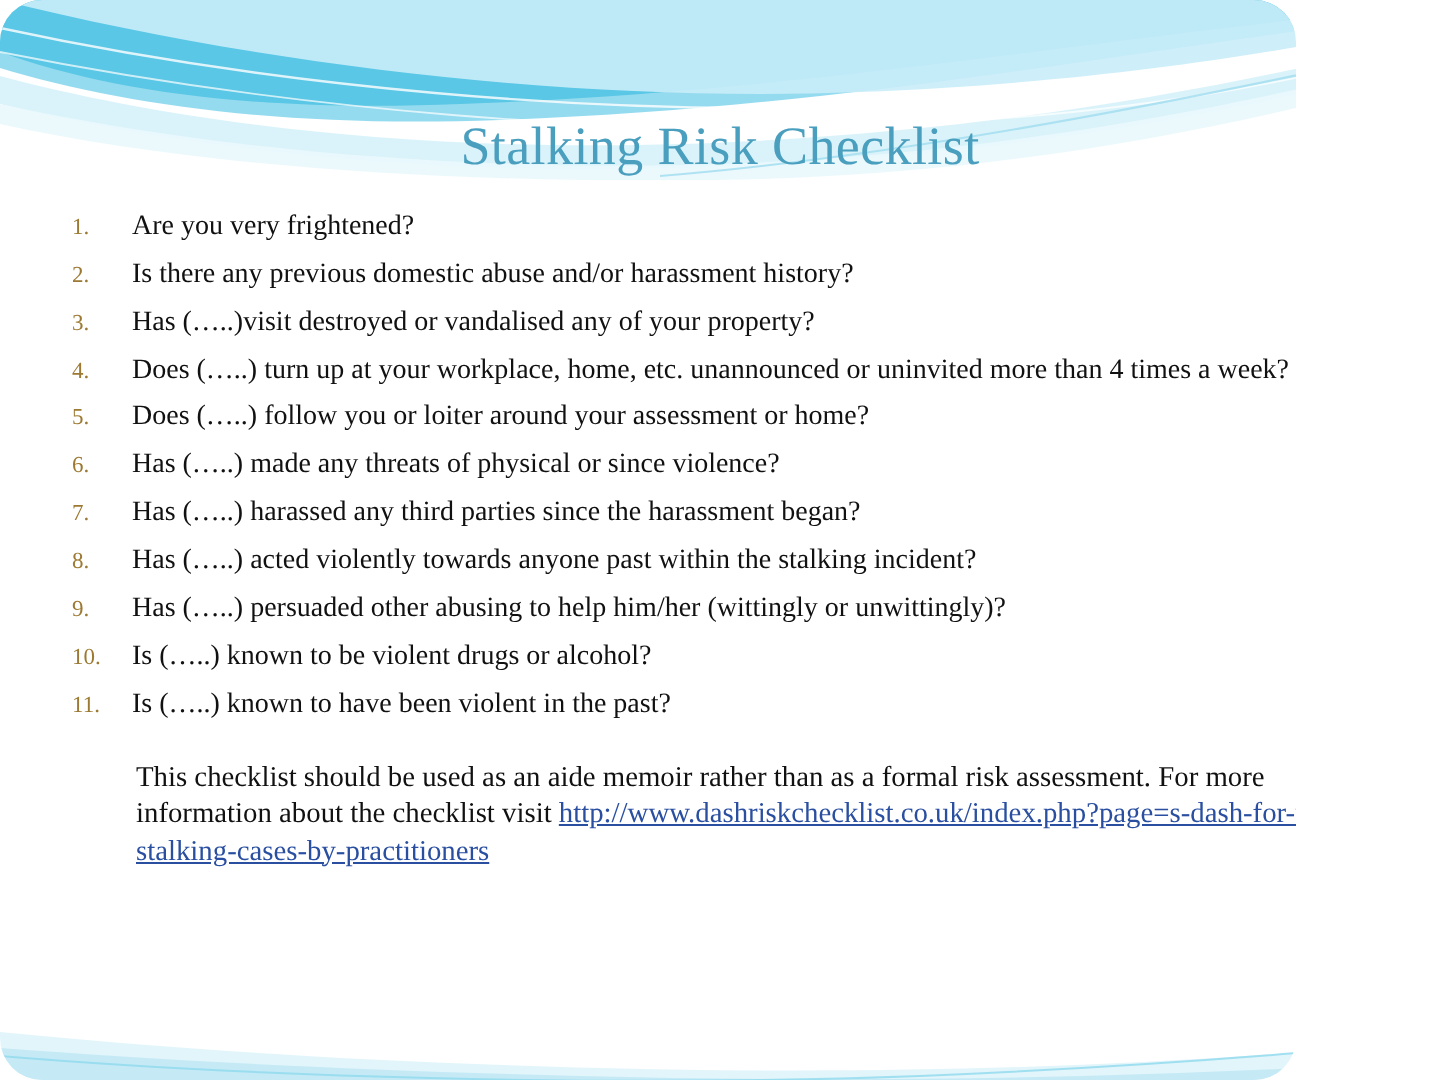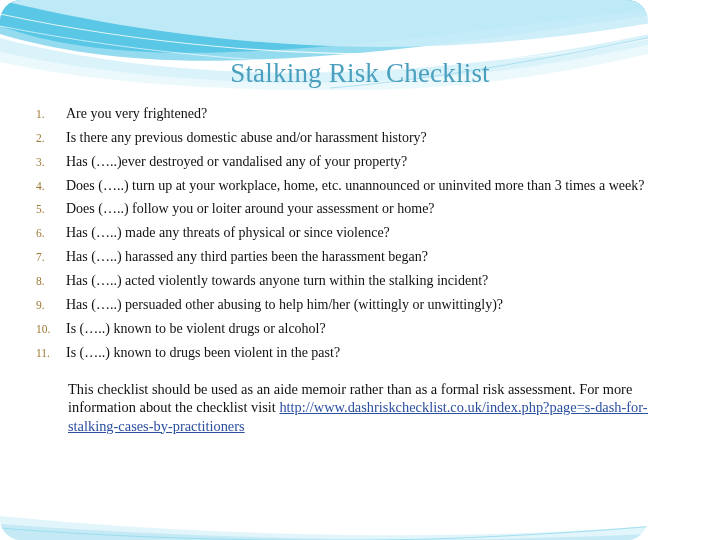--- a/index.html
+++ b/index.html
@@ -113,29 +113,29 @@
     <path d="M0,26 C140,54 310,70 460,62 C590,55 665,36 720,22" fill="none" stroke="#ffffff" stroke-width="0.9" opacity="0.7"></path>
     <path d="M330,88 C430,80 560,58 720,22" fill="none" stroke="#9fdcef" stroke-width="1" opacity="0.8"></path>
   </svg>
 
   <div class="title">Stalking Risk Checklist</div>
 
   <div class="body">
     <ol class="checklist">
       <li>Are you very frightened?</li>
       <li>Is there any previous domestic abuse and/or harassment history?</li>
-      <li>Has (…..)ever destroyed or vandalised any of your property?</li>
-      <li>Does (…..) turn up at your workplace, home, etc. unannounced or uninvited more than 3 times a week?</li>
+      <li>Has (…..)visit destroyed or vandalised any of your property?</li>
+      <li>Does (…..) turn up at your workplace, home, etc. unannounced or uninvited more than 4 times a week?</li>
       <li>Does (…..) follow you or loiter around your assessment or home?</li>
       <li>Has (…..) made any threats of physical or since violence?</li>
-      <li>Has (…..) harassed any third parties been the harassment began?</li>
-      <li>Has (…..) acted violently towards anyone turn within the stalking incident?</li>
+      <li>Has (…..) harassed any third parties since the harassment began?</li>
+      <li>Has (…..) acted violently towards anyone past within the stalking incident?</li>
       <li>Has (…..) persuaded other abusing to help him/her (wittingly or unwittingly)?</li>
       <li>Is (…..) known to be violent drugs or alcohol?</li>
-      <li>Is (…..) known to drugs been violent in the past?</li>
+      <li>Is (…..) known to have been violent in the past?</li>
     </ol>
   </div>
 
   <div class="footnote">
     <span>This checklist should be used as an aide memoir rather than as a formal risk assessment. For more information about the checklist visit </span><a class="link" href="#">http://www.dashriskchecklist.co.uk/index.php?page=s-dash-for-use-in-stalking-cases-by-practitioners</a>
   </div>
 
   <svg class="deco-bottom" viewBox="0 0 720 60" preserveAspectRatio="none">
     <path d="M0,60 L720,60 L720,40 C600,52 460,58 300,54 C180,51 80,44 0,36 Z" fill="#dff4fb" opacity="0.9"></path>
     <path d="M0,60 L720,60 L720,50 C600,58 450,62 290,58 C170,55 80,50 0,44 Z" fill="#bfe8f5" opacity="0.85"></path>

